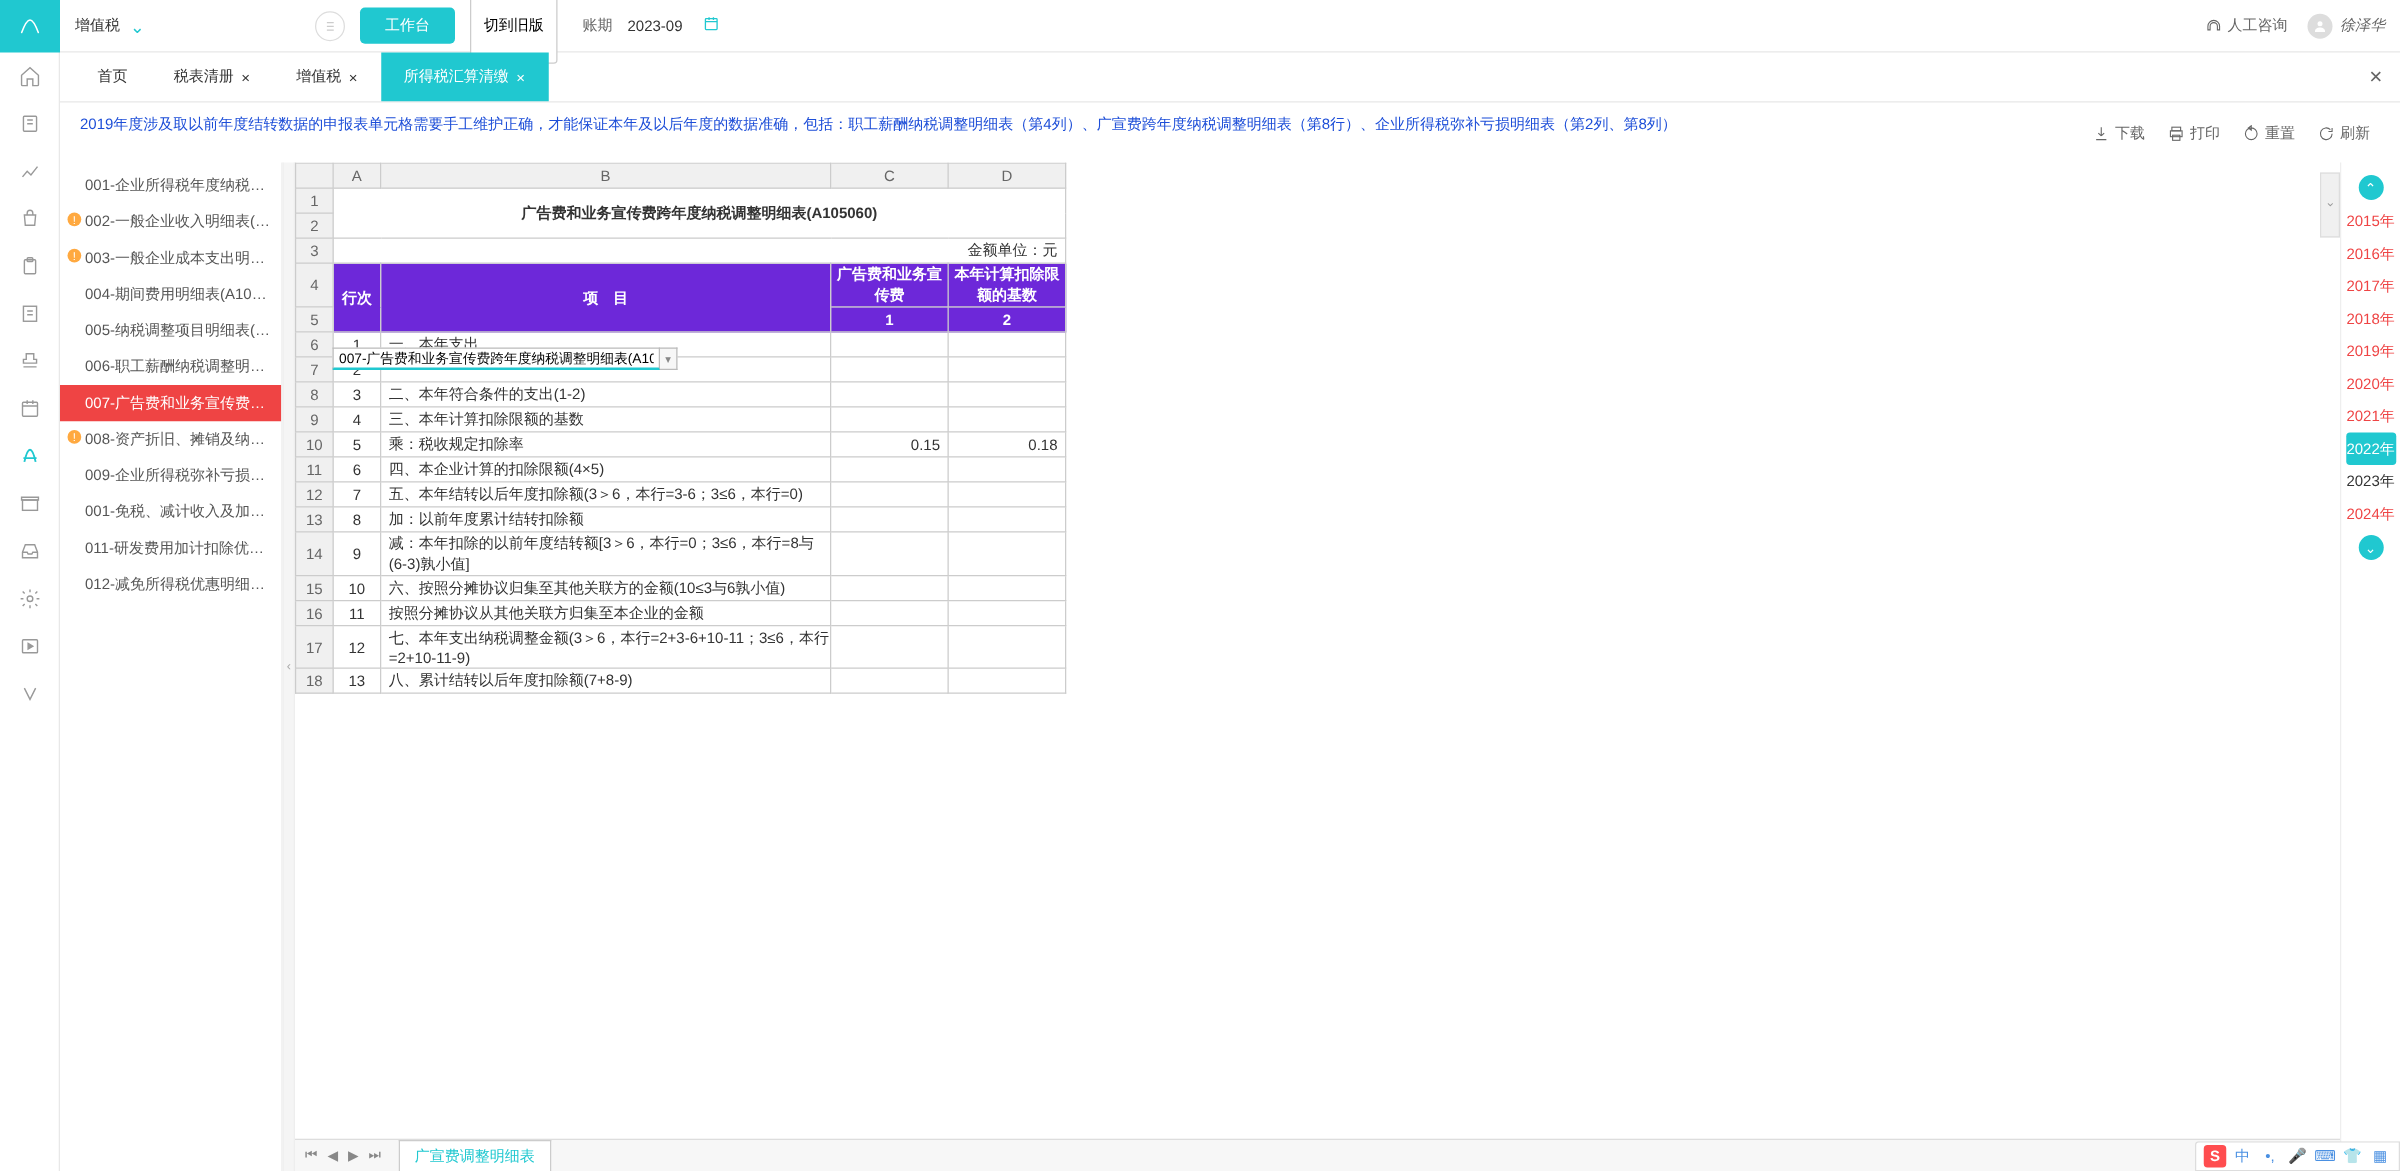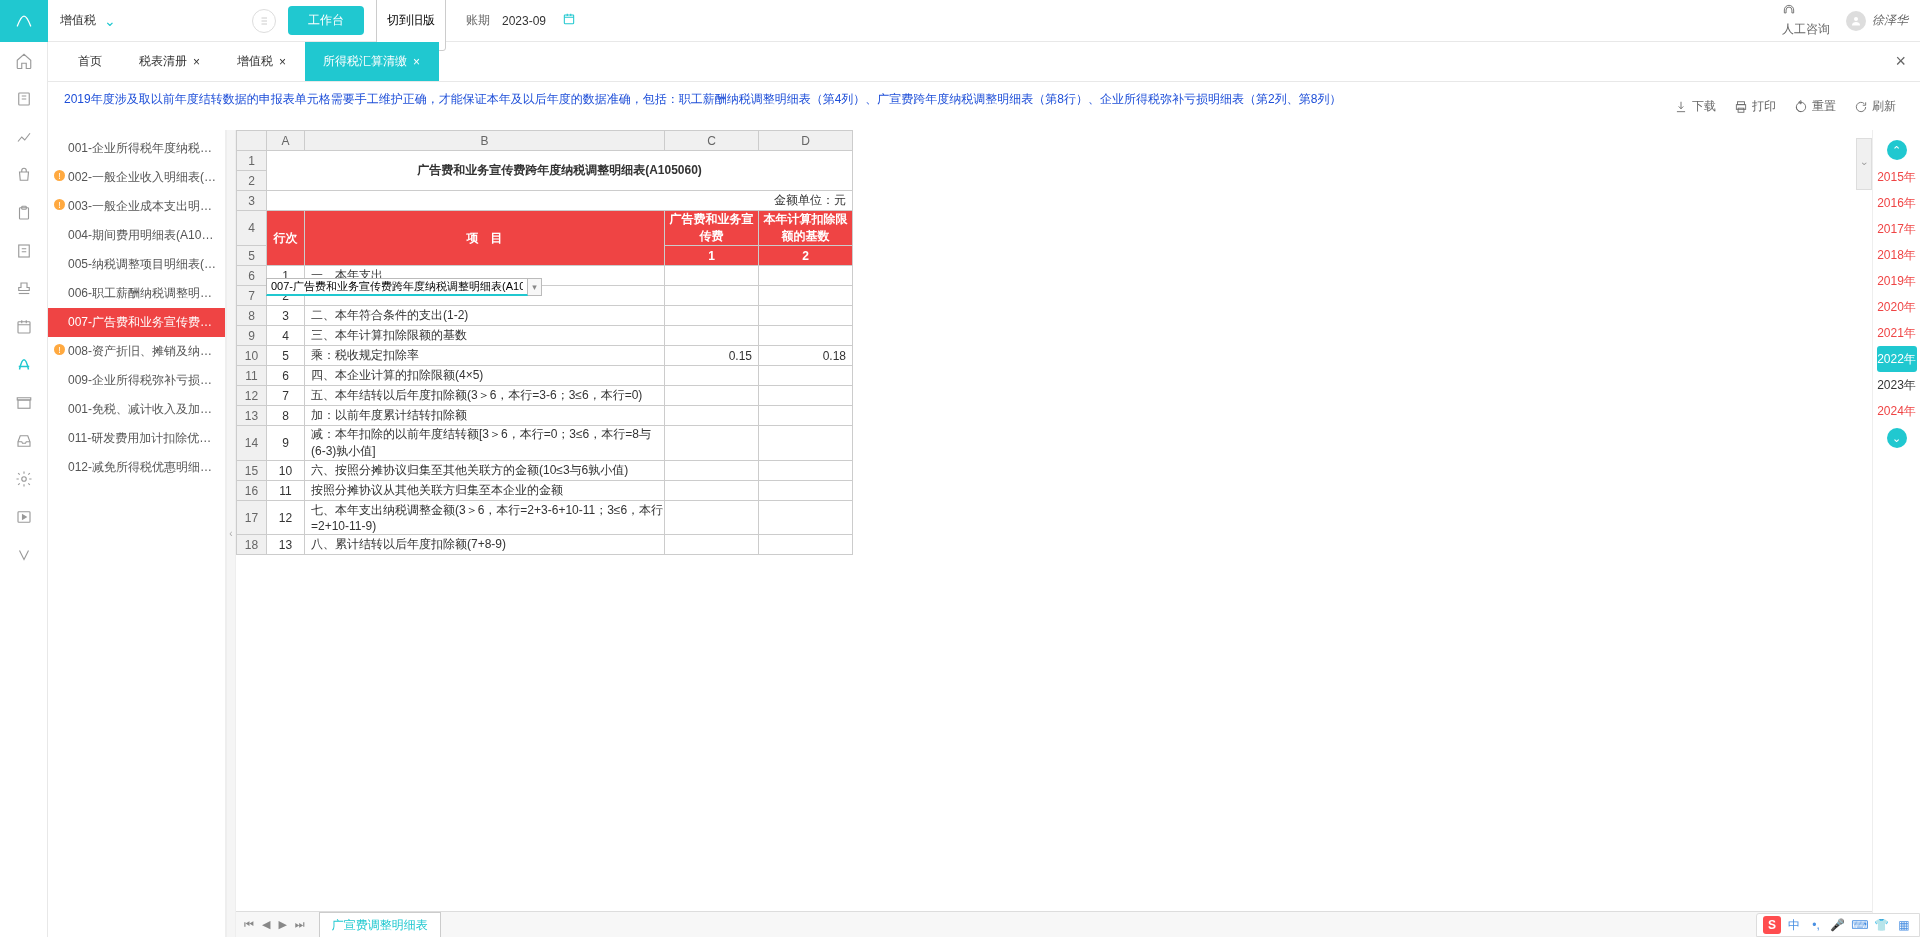--- a/index.html
+++ b/index.html
@@ -14,21 +14,21 @@
 .topbar { height: 42px; background: #fff; border-bottom: 1px solid #e8e8e8; display: flex; align-items: center; padding: 0 12px; gap: 12px; }
 .company-select { display: flex; align-items: center; gap: 8px; min-width: 180px; color: #333; cursor: pointer; }
 .chevron-down { color: #20c8d0; font-size: 14px; }
 .round-btn { width: 24px; height: 24px; border-radius: 50%; border: 1px solid #ddd; display: flex; align-items: center; justify-content: center; color: #ccc; cursor: pointer; }
 .workbench-btn { background: #20c8d0; color: #fff; border: none; padding: 6px 20px; border-radius: 4px; cursor: pointer; font-size: 12px; }
 .old-ver-btn { background: #fff; border: 1px solid #ccc; padding: 21px 10px; border-radius: 3px; cursor: pointer; font-size: 12px; }
 .period-label { color: #666; margin-left: 8px; }
 .period-val { color: #333; }
 .cal-icon { color: #20c8d0; margin-left: 4px; cursor: pointer; }
 .topbar-right { margin-left: auto; display: flex; align-items: center; gap: 16px; color: #666; }
-.consult { display: flex; align-items: flex-start; gap: 4px; cursor: pointer; flex-direction: column; }
+.consult { display: flex; align-items: center; gap: 4px; cursor: pointer; }
 .user { display: flex; align-items: center; gap: 6px; cursor: pointer; font-style: italic; }
 .avatar { width: 20px; height: 20px; border-radius: 50%; background: #ddd; display: flex; align-items: center; justify-content: center; color: #fff; font-size: 10px; }
 .tabbar { height: 40px; border-bottom: 1px solid #e8e8e8; display: flex; align-items: stretch; padding-left: 12px; }
 .tab { padding: 0 18px; display: flex; align-items: center; gap: 6px; cursor: pointer; color: #333; border-right: 1px solid transparent; }
 .tab.active { background: #20c8d0; color: #fff; }
 .tab-close { font-size: 12px; cursor: pointer; }
 .tabbar-close { margin-left: auto; padding: 0 14px; display: flex; align-items: center; font-size: 18px; cursor: pointer; color: #666; }
 .content { flex: 1; display: flex; min-height: 0; position: relative; }
 .warn-bar { position: absolute; top: 8px; left: 16px; right: 260px; color: #1d4ed8; font-size: 12px; line-height: 1.6; z-index: 2; }
 .actions-bar { position: absolute; top: 16px; right: 24px; display: flex; gap: 18px; color: #666; z-index: 2; }
@@ -46,21 +46,21 @@
 table.sheet th, table.sheet td { border: 1px solid #ccc; height: 20px; font-size: 12px; }
 .col-hdr { background: #f0f0f0; text-align: center; font-weight: normal; color: #666; }
 .row-hdr { background: #f0f0f0; text-align: center; color: #666; width: 30px; }
 .corner { background: #f0f0f0; width: 30px; }
 .col-A { width: 38px; }
 .col-B { width: 360px; }
 .col-C { width: 94px; }
 .col-D { width: 94px; }
 .title-cell { text-align: center; font-weight: bold; font-size: 14px; height: 40px !important; }
 .unit-cell { text-align: right; padding-right: 6px; }
-.teal-hdr { background: #ef4444; color: #fff; text-align: center; font-weight: bold; }
+.teal-hdr { background: #6d28d9; color: #fff; text-align: center; font-weight: bold; }
 .num-col { text-align: center; }
 .proj-cell { padding-left: 6px; text-align: left; }
 .val-cell { text-align: right; padding-right: 6px; }
 .formula-bar { position: absolute; top: 148px; left: 30px; display:flex; align-items:center; gap:0; z-index:3; }
 .formula-input { width: 262px; height: 18px; border: 1px solid #bbb; border-bottom: 2px solid #20c8d0; background: #fff; padding: 0 4px; font-size: 11px; }
 .formula-arrow { width:14px; height:18px; border:1px solid #bbb; border-left:none; background:#f7f7f7; display:flex; align-items:center; justify-content:center; font-size:9px; color:#888; cursor:pointer;}
 .sheet-tabs { height: 26px; border-top: 1px solid #ddd; display: flex; align-items: center; background: #f7f7f7; }
 .sheet-nav { display: flex; padding: 0 6px; gap: 4px; }
 .sheet-nav span { cursor: pointer; color: #888; padding: 0 2px; font-size: 11px; }
 .sheet-tab { padding: 4px 12px; background: #fff; border: 1px solid #ccc; border-bottom: none; margin-left: 6px; cursor: pointer; color: #20c8d0; font-size: 12px; }

